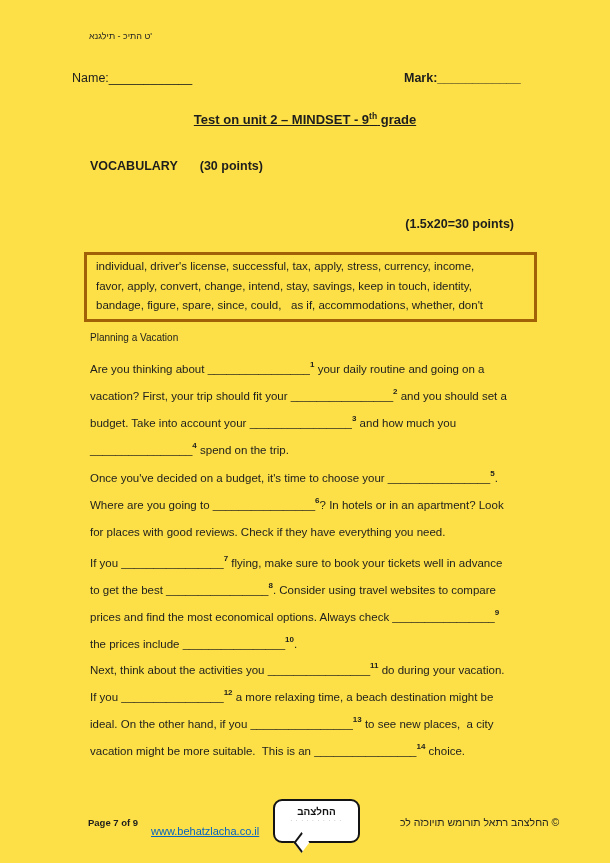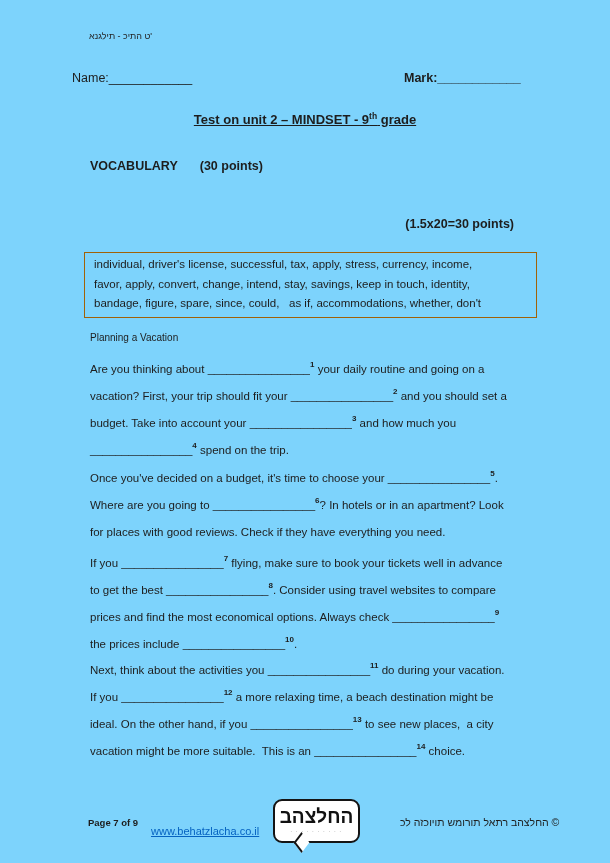--- a/index.html
+++ b/index.html
@@ -1,18 +1,18 @@
 <!DOCTYPE html>
 <html><head>
 <meta charset="utf-8">
 <style>
   * { margin:0; padding:0; box-sizing:border-box; }
   html,body { background:#ffffff; }
   #page {
-    position:relative; width:610px; height:863px; background:#7dd3fc;
+    position:relative; width:610px; height:863px; background:#fde047;
     font-family:"Liberation Sans","DejaVu Sans",sans-serif;
     color:#1d1d1d; overflow:hidden;
   }
   .abs { position:absolute; }
 
   .hebrew-header { left:89px; top:31px; font-size:9px; color:#222; }
 
   .name-block { left:72px; top:71px; font-size:12.5px; font-weight:normal; }
   .mark-block { left:404px; top:71px; font-size:12.5px; font-weight:bold; }
 
@@ -22,21 +22,21 @@
 
   .vocab-heading { left:90px; top:159px; font-size:12.5px; font-weight:bold; display:flex; gap:22px; }
 
   .instructions {
     left:90px; top:188px; width:470px; font-size:12px; font-weight:bold;
     line-height:15.5px; text-decoration:underline; white-space:pre;
   }
   .points-note { right:96px; top:217px; font-size:12.5px; font-weight:bold; }
 
   .word-box {
-    left:84px; top:252px; width:453px; border:1px solid #a16207;
+    left:84px; top:252px; width:453px; border:3px solid #a16207;
     padding:2px 9px 3px 9px; font-size:11.5px; line-height:19.5px; white-space:pre;
   }
 
   .passage-title { left:90px; top:332px; font-size:10px; }
 
   .para { left:90px; width:470px; font-size:11.5px; line-height:27px; white-space:pre; }
   #para1 { top:356px; }
   #para2 { top:465px; }
   #para3 { top:550px; }
   #para4 { top:657px; }
@@ -47,21 +47,21 @@
     vertical-align:super; position:relative; top:-1px;
   }
 
   .page-num { left:88px; top:817px; font-size:9.5px; font-weight:bold; }
   .site-link { left:151px; top:815px; font-size:11px; color:#0563C1; text-decoration:underline; cursor:pointer;margin-top:10px; }
 
   .logo {
     left:273px; top:799px; width:87px; height:44px; background:#fff;
     border:2.5px solid #141414; border-radius:9px; text-align:center;
   }
-  .logo-text { font-size:19px; font-weight:bold; color:#111; margin-top:5px; display:block; }
+  .logo-text { font-size:10px; font-weight:bold; color:#111; margin-top:5px; display:block; }
   .logo-tagline { display:block; font-size:4px; letter-spacing:1.5px; color:#333; margin-top:1px; }
   .logo-tail {
     position:absolute; left:20px; bottom:-8px; width:13px; height:13px; background:#fff;
     border-left:2.5px solid #141414; border-bottom:2.5px solid #141414;
     transform:rotate(45deg) skew(8deg,8deg);
   }
 
   .copyright { left:364px; top:816px; font-size:10.5px; color:#1d1d1d;margin-left:36px; }
 </style>
 </head>

